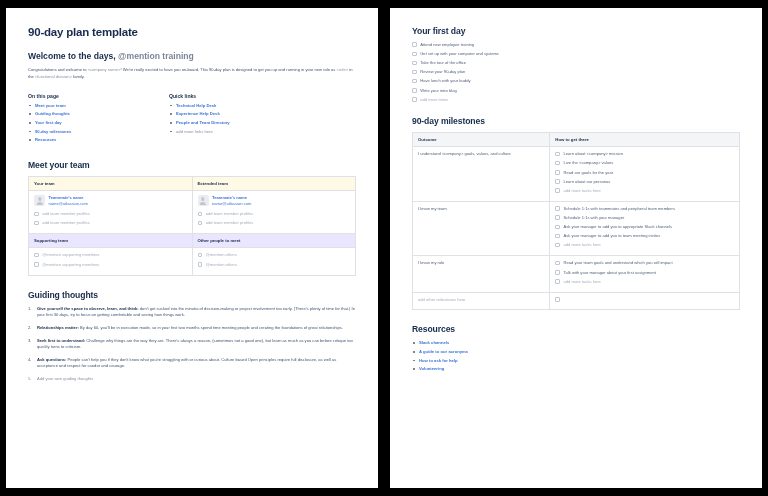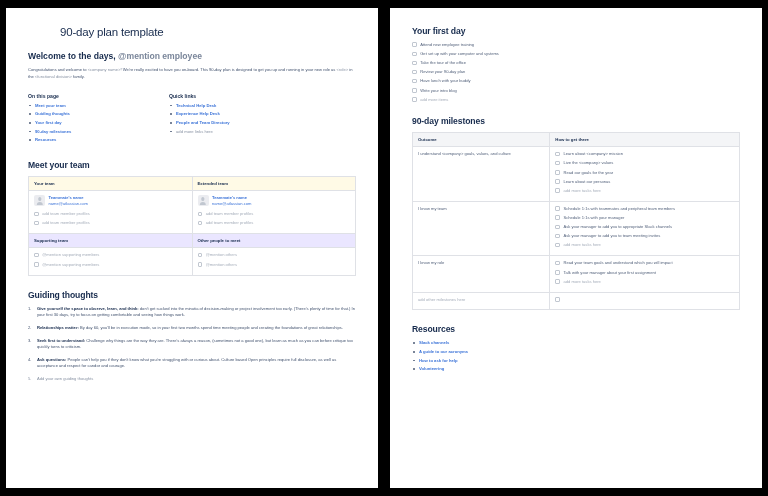--- a/index.html
+++ b/index.html
@@ -13,22 +13,22 @@
   .page {
     background: #fff;
     flex: 1 1 0;
     position: relative;
     overflow: hidden;
     padding: 18px 22px 10px 22px;
   }
 
   
   h1.doc-title {
-    font-size: 11.5px; font-weight: 400; color: #172B4D;
-    letter-spacing: -0.2px; margin-bottom: 13px; margin-left: 32px;
+    font-size: 11.5px; font-weight: 700; color: #172B4D;
+    letter-spacing: -0.2px; margin-bottom: 13px;
   }
   h2.sec {
     font-size: 8.6px; font-weight: 700; color: #172B4D;
     margin-bottom: 6px; letter-spacing: -0.1px;
   }
   h2.welcome { font-size: 8.6px; font-weight: 700; color:#172B4D; margin-bottom: 6px; }
   h2.welcome .mention { color: #7A869A; font-weight: 700; }
   h3.minor { font-size: 5.1px; font-weight: 700; color: #172B4D; margin-bottom: 4px; }
 
   p.body {
@@ -106,21 +106,21 @@
 <body>
 
 <div class="viewport">
 
   <div class="page">
 
     <h1 class="doc-title">90-day plan template</h1>
 
     <h2 class="welcome">
       <span>Welcome to the days,</span>
-      <span class="mention">@mention employee</span>
+      <span class="mention">@mention training</span>
     </h2>
 
     <p class="body">
       <span>Congratulations and welcome to</span>
       <span class="ph">&lt;company name&gt;</span><span>! We're really excited to have you on-board. This 90-day plan is</span>
       <span>designed to get you up and running in your new role as</span>
       <span class="ph">&lt;role&gt;</span>
       <span>in the</span>
       <span class="ph">&lt;functional division&gt;</span>
       <span>family.</span>

